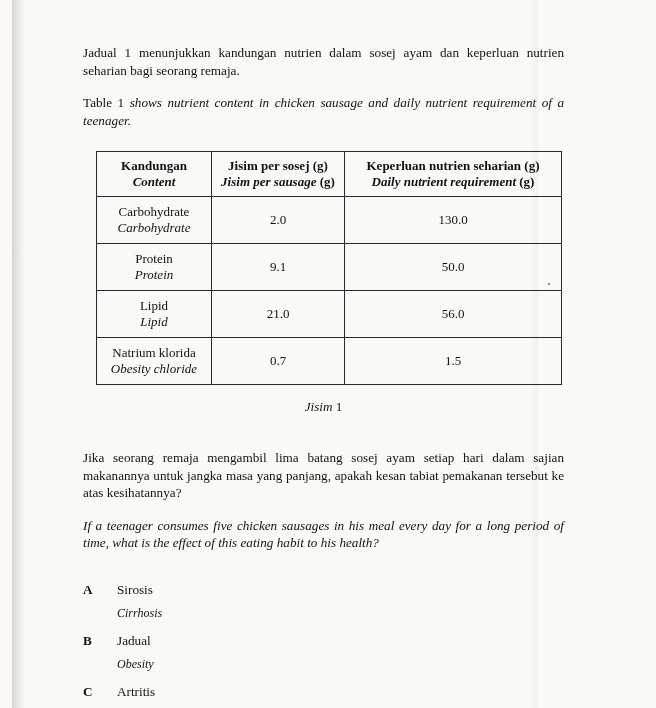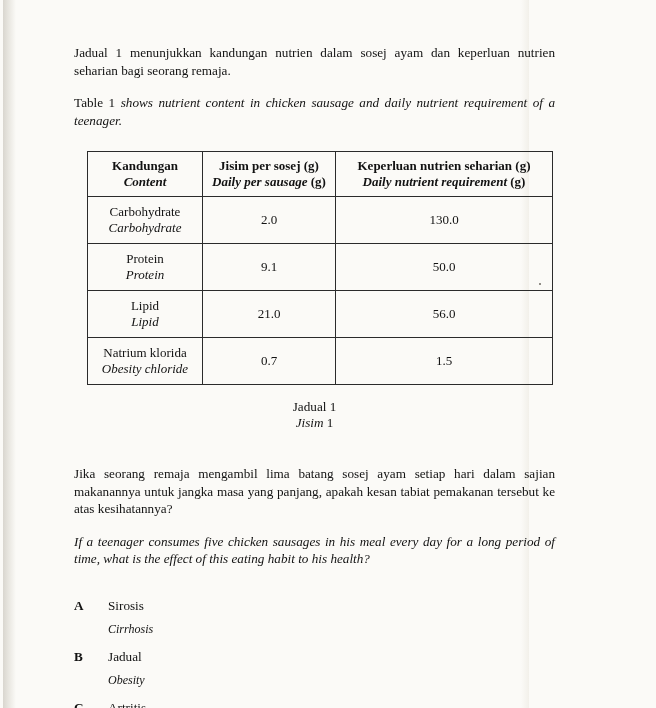--- a/index.html
+++ b/index.html
@@ -31,21 +31,21 @@
     right: 0;
     top: 0;
     width: 8px;
     height: 708px;
     background: linear-gradient(to left, #f2f0ea 0%, #fbfaf7 100%);
     pointer-events: none;
   }
 
   .page {
     position: absolute;
-    left: 3px;
+    left: 12px;
     top: 0;
     width: 526px;
     height: 708px;
   }
 
   .content {
     position: absolute;
     left: 71px;
     top: 44px;
     width: 481px;
@@ -180,21 +180,21 @@
             <col class="c3">
         </colgroup>
         <thead>
           <tr>
             <th>
               <div class="hdr-my">Kandungan</div>
               <div class="hdr-en">Content</div>
             </th>
             <th>
               <div class="hdr-my">Jisim per sosej (g)</div>
-              <div class="hdr-en"><span>Daily per sausage</span><span class="unit"> (g)</span></div>
+              <div class="hdr-en"><span>Jisim per sausage</span><span class="unit"> (g)</span></div>
             </th>
             <th>
               <div class="hdr-my">Keperluan nutrien seharian (g)</div>
               <div class="hdr-en"><span>Daily nutrient requirement</span><span class="unit"> (g)</span></div>
             </th>
           </tr>
         </thead>
         <tbody>
           <tr>
             <td>
@@ -226,21 +226,20 @@
               <div class="cell-en">Obesity chloride</div>
             </td>
             <td class="val">0.7</td>
             <td class="val">1.5</td>
           </tr>
         </tbody>
       </table>
     </div>
 
     <div class="caption">
-      <div class="cap-my">Jadual 1</div>
       <div class="cap-en"><span>Jisim</span><span class="num"> 1</span></div>
     </div>
 
     <div class="question-block">
       <p class="para-my">Jika seorang remaja mengambil lima batang sosej ayam setiap hari dalam sajian makanannya untuk jangka masa yang panjang, apakah kesan tabiat pemakanan tersebut ke atas kesihatannya?</p>
       <p class="para-en question-en">If a teenager consumes five chicken sausages in his meal every day for a long period of time, what is the effect of this eating habit to his health?</p>
     </div>
 
     <div class="options">
       <div class="option-row">

